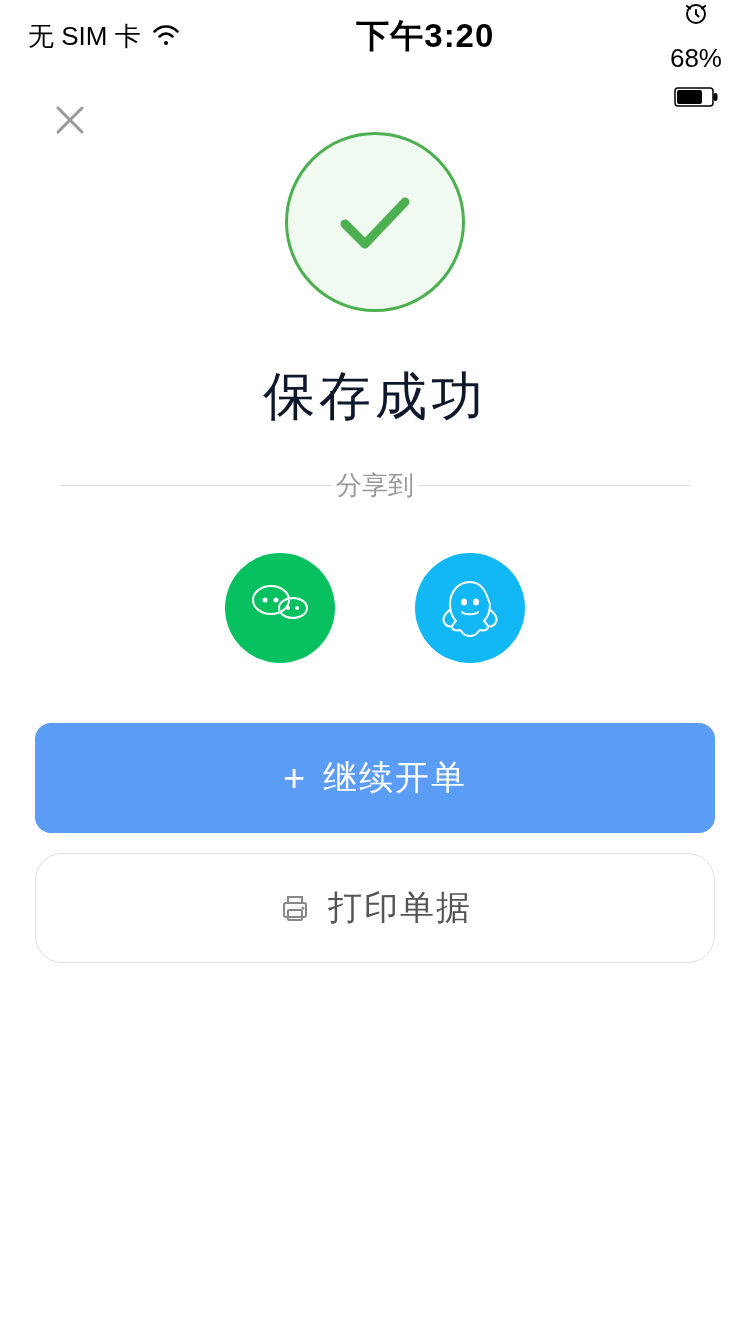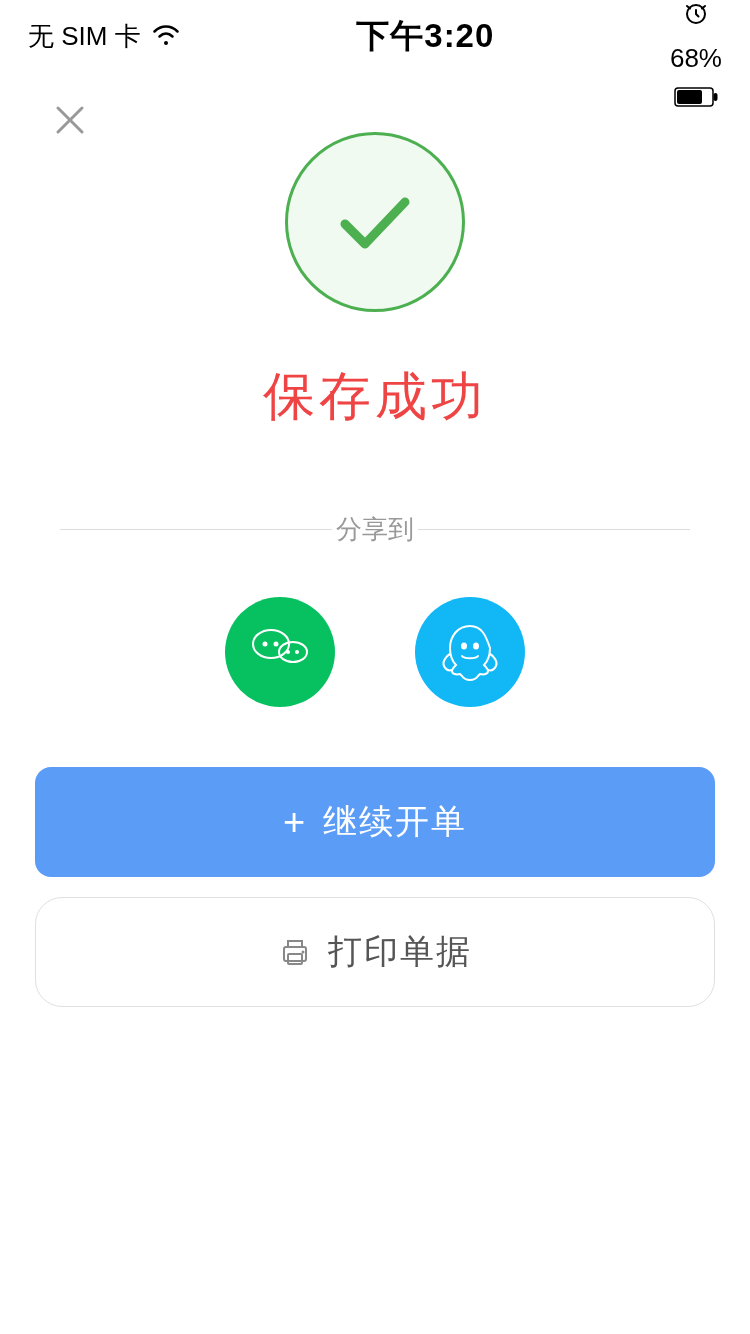--- a/index.html
+++ b/index.html
@@ -91,22 +91,22 @@
 
     .success-circle svg {
       width: 100px;
       height: 100px;
     }
 
     
     .success-title {
       font-size: 52px;
       font-weight: 500;
-      color: #ef4444;
-      margin-bottom: 80px;
+      color: #0f172a;
+      margin-bottom: 36px;
       letter-spacing: 4px;
     }
 
     
     .share-section {
       width: 100%;
       display: flex;
       flex-direction: column;
       align-items: center;
       margin-bottom: 60px;

